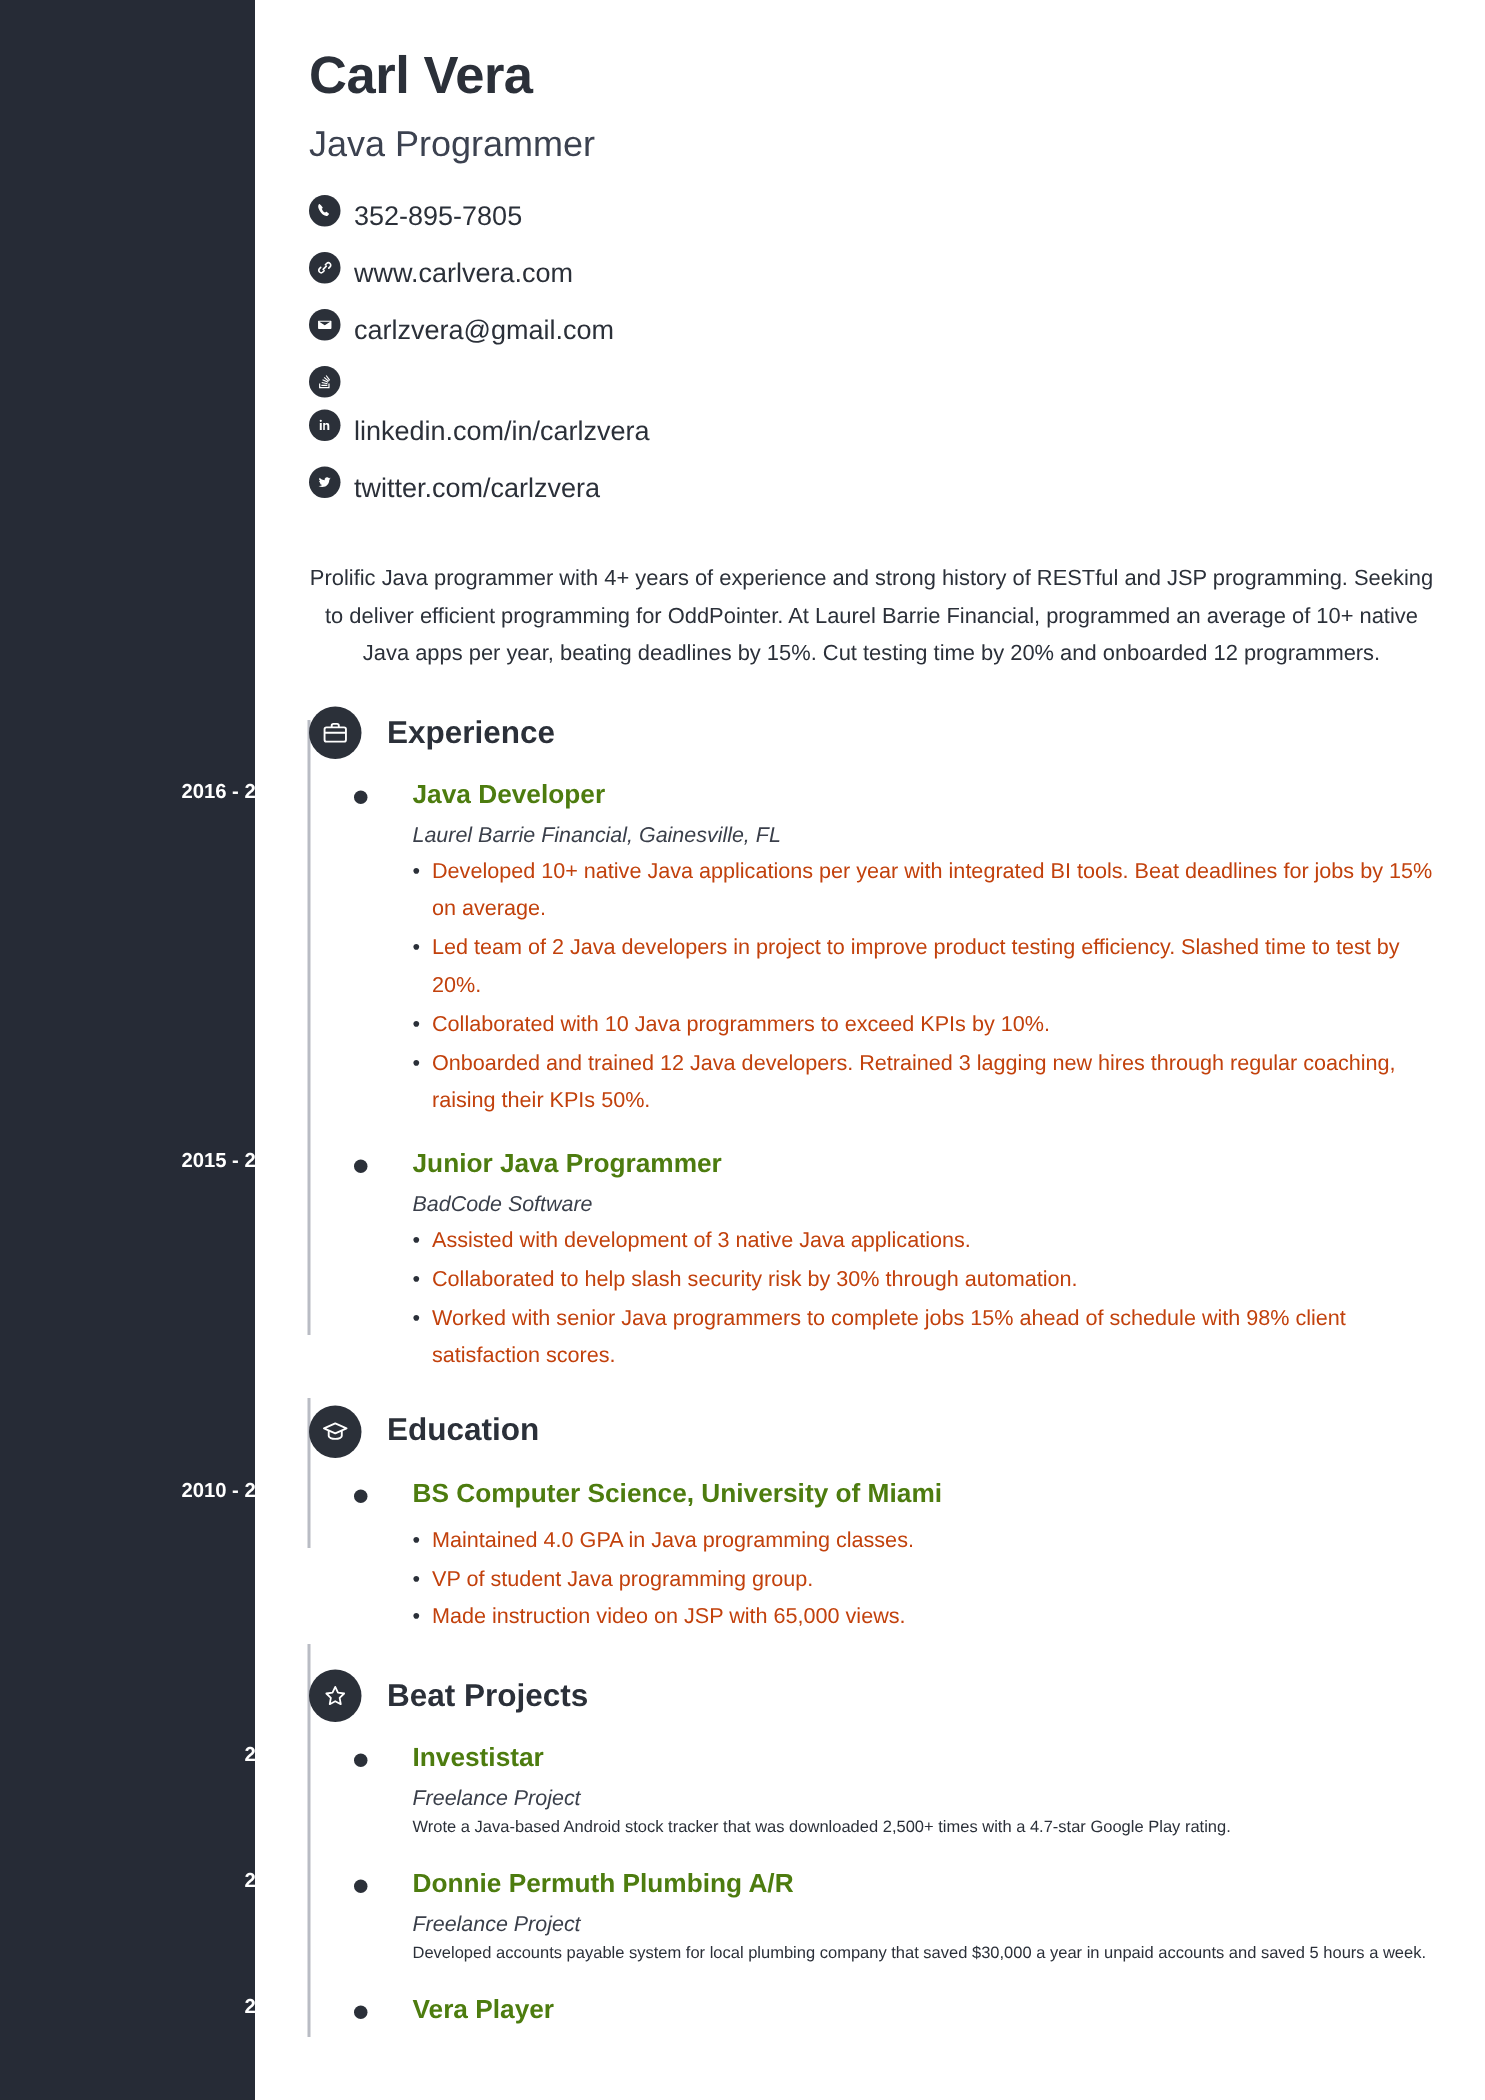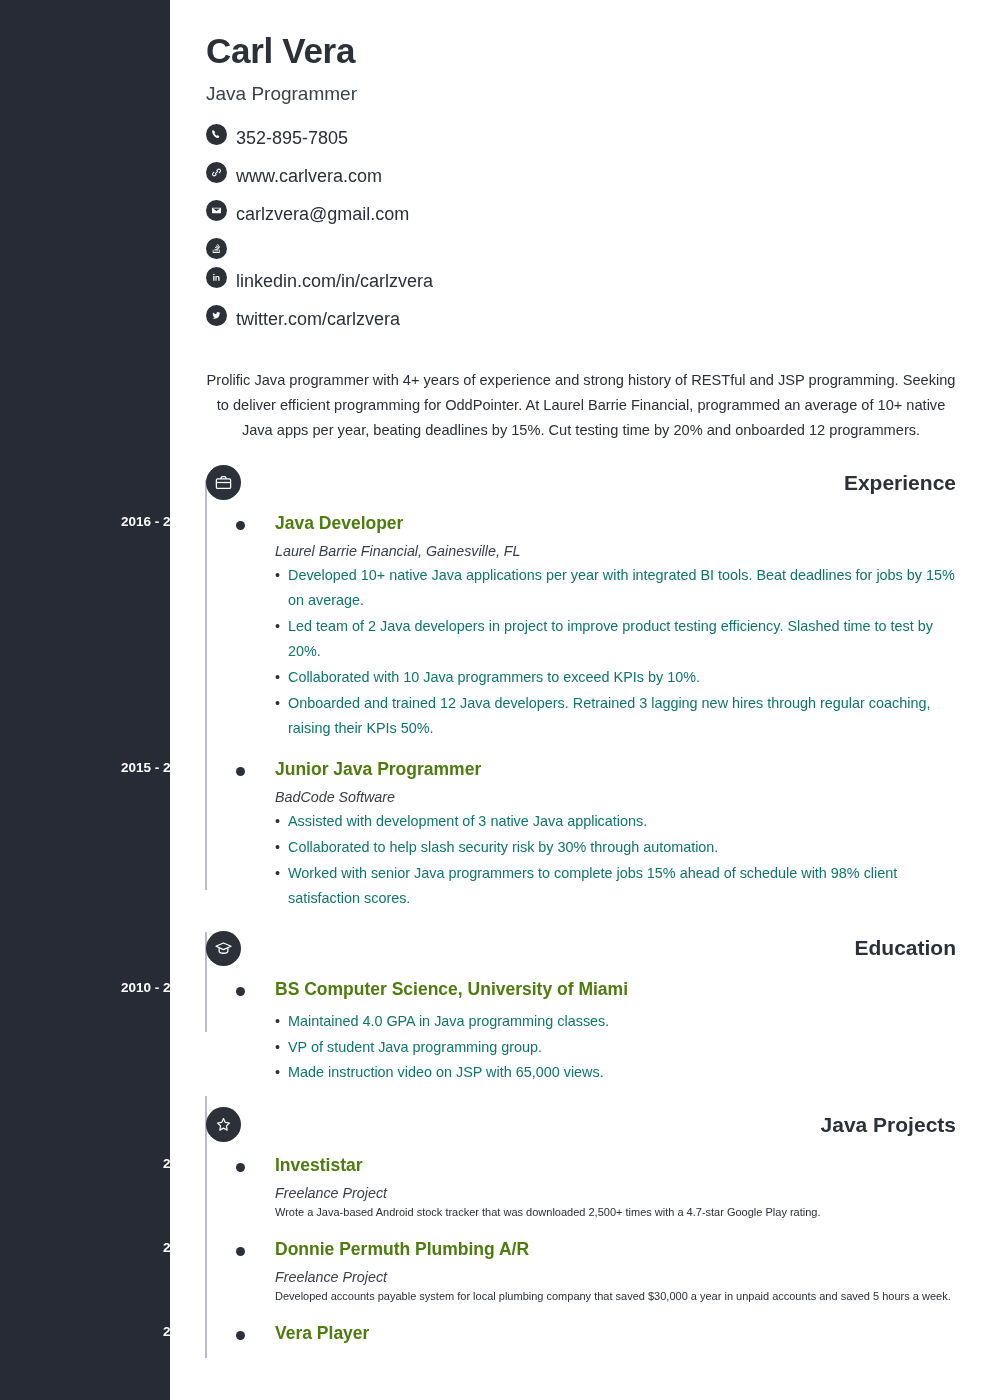--- a/index.html
+++ b/index.html
@@ -33,21 +33,21 @@
   }
   
   .name {
     font-size: 35px;
     font-weight: bold;
     letter-spacing: -0.3px;
     color: #2b3039;
     margin-top: 13px;
   }
   .job-title {
-    font-size: 19px;
+    font-size: 24px;
     color: #3c4250;
     font-weight: normal;
     margin-top: 12px;
   }
   .contacts {
     margin-top: 18px;
   }
   .contact-row {
     display: flex;
     align-items: flex-start;
@@ -85,21 +85,20 @@
     max-width: 775px;
     text-align: center;
   }
   
   .section-head {
     display: flex;
     align-items: center;
     margin-top: 22px;
     margin-bottom: 6px;
     position: relative;
-    justify-content: space-between;
   }
   .section-icon {
     width: 35px;
     height: 35px;
     border-radius: 50%;
     background: #2b3039;
     color: #fff;
     display: flex;
     align-items: center;
     justify-content: center;
@@ -156,21 +155,21 @@
     margin-top: 9px;
   }
   .bullets {
     margin-top: 4px;
     list-style: none;
   }
   .bullets li {
     position: relative;
     font-size: 14.4px;
     line-height: 1.73;
-    color: #0f766e;
+    color: #c2410c;
     padding-left: 13px;
     margin-top: 1px;
     max-width: 712px;
   }
   .bullets li::before {
     content: "\2022";
     position: absolute;
     left: 0;
     top: 0;
     color: #2b3039;
@@ -317,21 +316,21 @@
         <li>Made instruction video on JSP with 65,000 views.</li>
       </ul>
     </div>
 
     <div class="section-head" style="margin-top:22px;">
       <span class="section-icon">
         <svg width="19" height="19" viewBox="0 0 24 24" fill="none" stroke="#fff" stroke-width="1.5" stroke-linejoin="round">
             <path d="M12 4.5l2.3 4.9 5.2.7-3.8 3.7.95 5.3L12 16.6l-4.65 2.5.95-5.3-3.8-3.7 5.2-.7z"></path>
           </svg>
       </span>
-      <span class="section-title">Java Projects</span>
+      <span class="section-title">Beat Projects</span>
     </div>
 
     <div class="entry">
       <span class="dot"></span>
       <span class="date">2014</span>
       <div class="entry-title">Investistar</div>
       <div class="entry-sub">Freelance Project</div>
       <div class="entry-desc">Wrote a Java-based Android stock tracker that was downloaded 2,500+ times with a 4.7-star Google Play rating.</div>
     </div>
 

